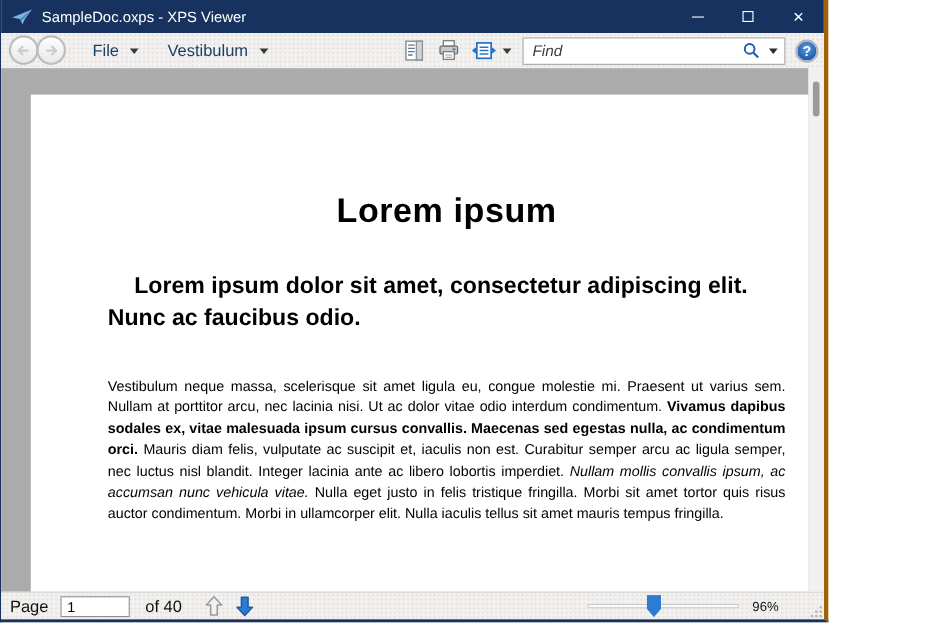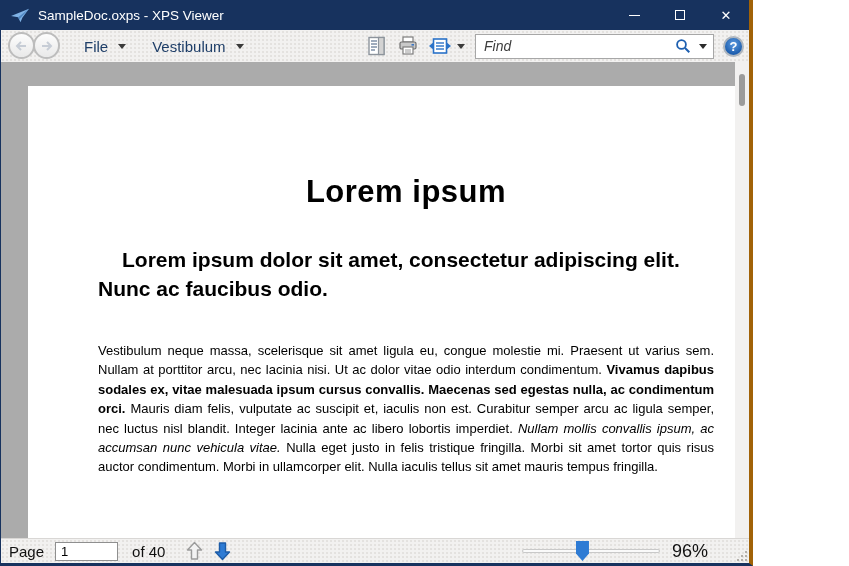--- a/index.html
+++ b/index.html
@@ -81,21 +81,21 @@
     font-size:13px; padding:0 5px; font-family:"Liberation Sans", sans-serif; outline:none;
   }
   .of-label { font-size:15px; color:#111; margin-left:14px; }
   .arrow-btn { margin-left:12px; display:flex; align-items:center; justify-content:center; width:22px; height:22px; }
   .zoom-slider { position:relative; width:138px; height:22px; margin-left:auto; }
   .slider-track { position:absolute; left:0; right:0; top:9px; height:4px; background:#fafafa; border:1px solid #c9c9c9; border-radius:2px; }
   .slider-thumb {
     position:absolute; left:54px; top:1px; width:13px; height:20px; background:#2e7bd4;
     clip-path: polygon(0 0, 100% 0, 100% 62%, 50% 100%, 0 62%);
   }
-  .zoom-label { font-size:18px; color:#111; margin-left:12px; margin-right:41px; }
+  .zoom-label { font-size:12px; color:#111; margin-left:12px; margin-right:41px; }
   .resize-grip { position:absolute; right:1px; bottom:1px; }
 </style>
 </head>
 <body>
 
 <div class="window">
 
   <div class="titlebar">
     <svg class="app-icon" viewBox="0 0 24 20">
       <polygon points="22,3 2,11 10,12.5 12.5,18 14.8,12.8 22,3" fill="#7fb2e5"></polygon>

